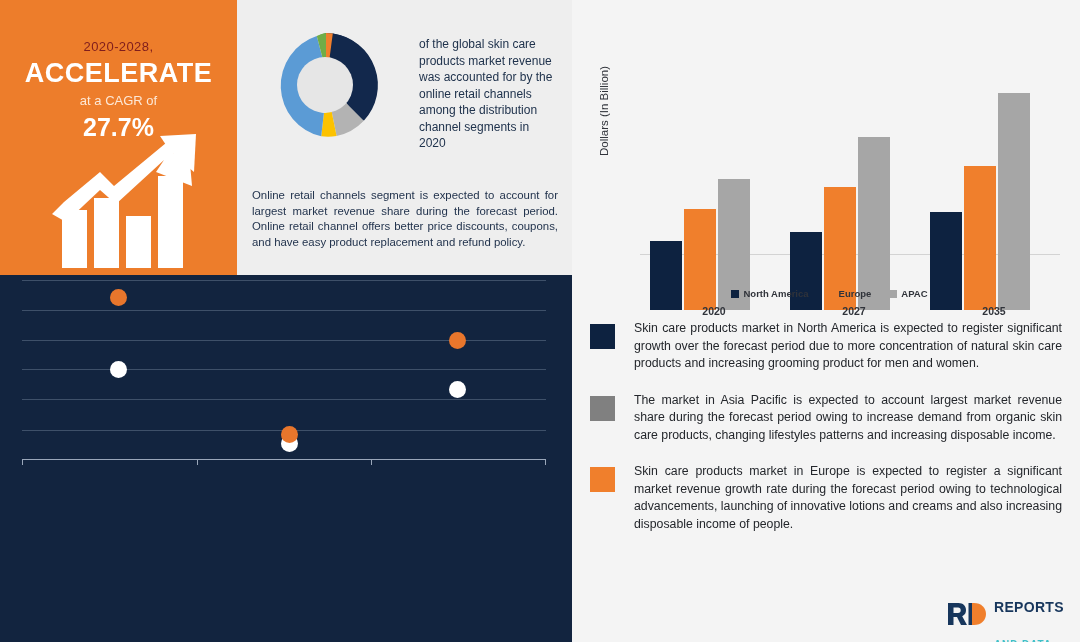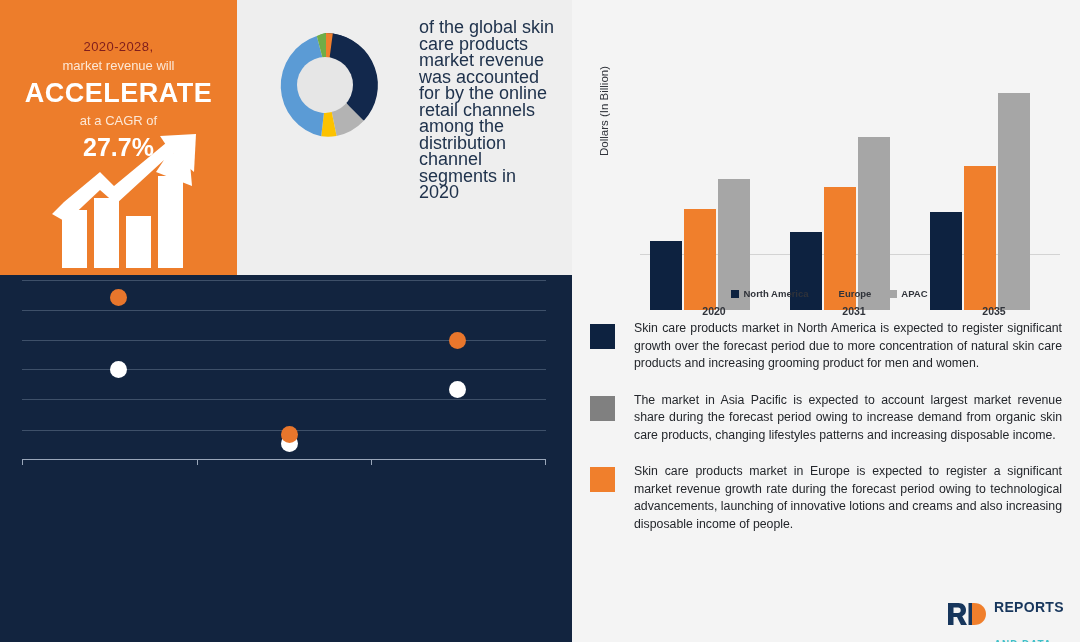--- a/index.html
+++ b/index.html
@@ -26,21 +26,21 @@
   .acc-graphic{position:absolute;left:48px;top:128px;width:160px;height:140px;}
 
   
   .donut-panel{
     position:absolute;left:237px;top:0;width:335px;height:275px;
     background:#eeeeee;
   }
   .donut-wrap{position:absolute;left:23px;top:20px;width:130px;height:130px;}
   .pct-block{position:absolute;left:182px;top:18px;width:140px;}
   .pct-value{font-size:27px;font-weight:bold;color:#ed7d2b;line-height:34px;}
-  .pct-desc{font-size:18px;color:#20334d;line-height:16.5px;margin-top:1px;}
+  .pct-desc{font-size:12px;color:#20334d;line-height:16.5px;margin-top:18px;}
   .donut-note{
     position:absolute;left:15px;top:188px;width:306px;
     font-size:11.4px;color:#22334d;line-height:15.5px;text-align:justify;
   }
 
   
   .navy-panel{
     position:absolute;left:0;top:275px;width:572px;height:367px;
     background:#12243f;
   }
@@ -87,21 +87,20 @@
   .logo-bot{font-size:10px;font-weight:bold;color:#3fc0c8;letter-spacing:.9px;line-height:12px;margin-top:24px;}
 </style>
 </head>
 <body>
 
 <div class="page">
 
   <div class="accelerate-panel">
     <div class="acc-text">
       <div class="acc-years">2020-2028,</div>
-      <div class="acc-sub1">market revenue will</div>
       <div class="acc-big">ACCELERATE</div>
       <div class="acc-sub2">at a CAGR of</div>
       <div class="acc-cagr">27.7%</div>
     </div>
     <svg class="acc-graphic" viewBox="0 0 160 140">
       <rect x="14" y="82" width="25" height="58" fill="#ffffff"></rect>
       <rect x="46" y="70" width="25" height="70" fill="#ffffff"></rect>
       <rect x="78" y="88" width="25" height="52" fill="#ffffff"></rect>
       <rect x="110" y="48" width="25" height="92" fill="#ffffff"></rect>
       <path d="M4 86 L16 74 L52 44 L66 58 L124 10 L126 26 L140 12 L144 58 L108 44 L116 32 L68 76 L52 62 L18 94 Z" fill="#ffffff"></path>
@@ -134,20 +133,21 @@
       <g>
         <path d="M65 13 A52 52 0 0 1 106.4 96.7 L85.4 80.2 A28 28 0 0 0 65 41" fill="none"></path>
       </g>
       <circle cx="65" cy="65" r="28" fill="#e6e6e6"></circle>
     </svg>
 
     <div class="pct-block">
       <div class="pct-desc">of the global skin care products market revenue was accounted for by the online retail channels among the distribution channel segments in 2020</div>
     </div>
 
+    <div class="donut-note">Online retail channels segment is expected to account for largest market revenue share during the forecast period. Online retail channel offers better price discounts, coupons, and have easy product replacement and refund policy.</div>
   </div>
 
   <div class="navy-panel">
 
     <div class="dotchart">
       <div class="gridline" style="top:2px;width:524px;"></div>
       <div class="gridline" style="top:32px;width:524px;"></div>
       <div class="gridline" style="top:62px;width:524px;"></div>
       <div class="gridline" style="top:91px;width:524px;"></div>
       <div class="gridline" style="top:121px;width:524px;"></div>
@@ -187,21 +187,21 @@
         <div class="bar eu" style="left:44px;width:32px;height:101px;"></div>
         <div class="bar ap" style="left:78px;width:32px;height:131px;"></div>
       </div>
       <div class="bar-xlabel" style="left:92px;">2020</div>
 
       <div class="bar-group" style="left:198px;width:130px;">
         <div class="bar na" style="left:10px;width:32px;height:78px;"></div>
         <div class="bar eu" style="left:44px;width:32px;height:123px;"></div>
         <div class="bar ap" style="left:78px;width:32px;height:173px;"></div>
       </div>
-      <div class="bar-xlabel" style="left:232px;">2031</div>
+      <div class="bar-xlabel" style="left:232px;">2027</div>
 
       <div class="bar-group" style="left:338px;width:130px;">
         <div class="bar na" style="left:10px;width:32px;height:98px;"></div>
         <div class="bar eu" style="left:44px;width:32px;height:144px;"></div>
         <div class="bar ap" style="left:78px;width:32px;height:217px;"></div>
       </div>
       <div class="bar-xlabel" style="left:372px;">2035</div>
 
       <div class="bar-legend">
         <span class="bl-item">

